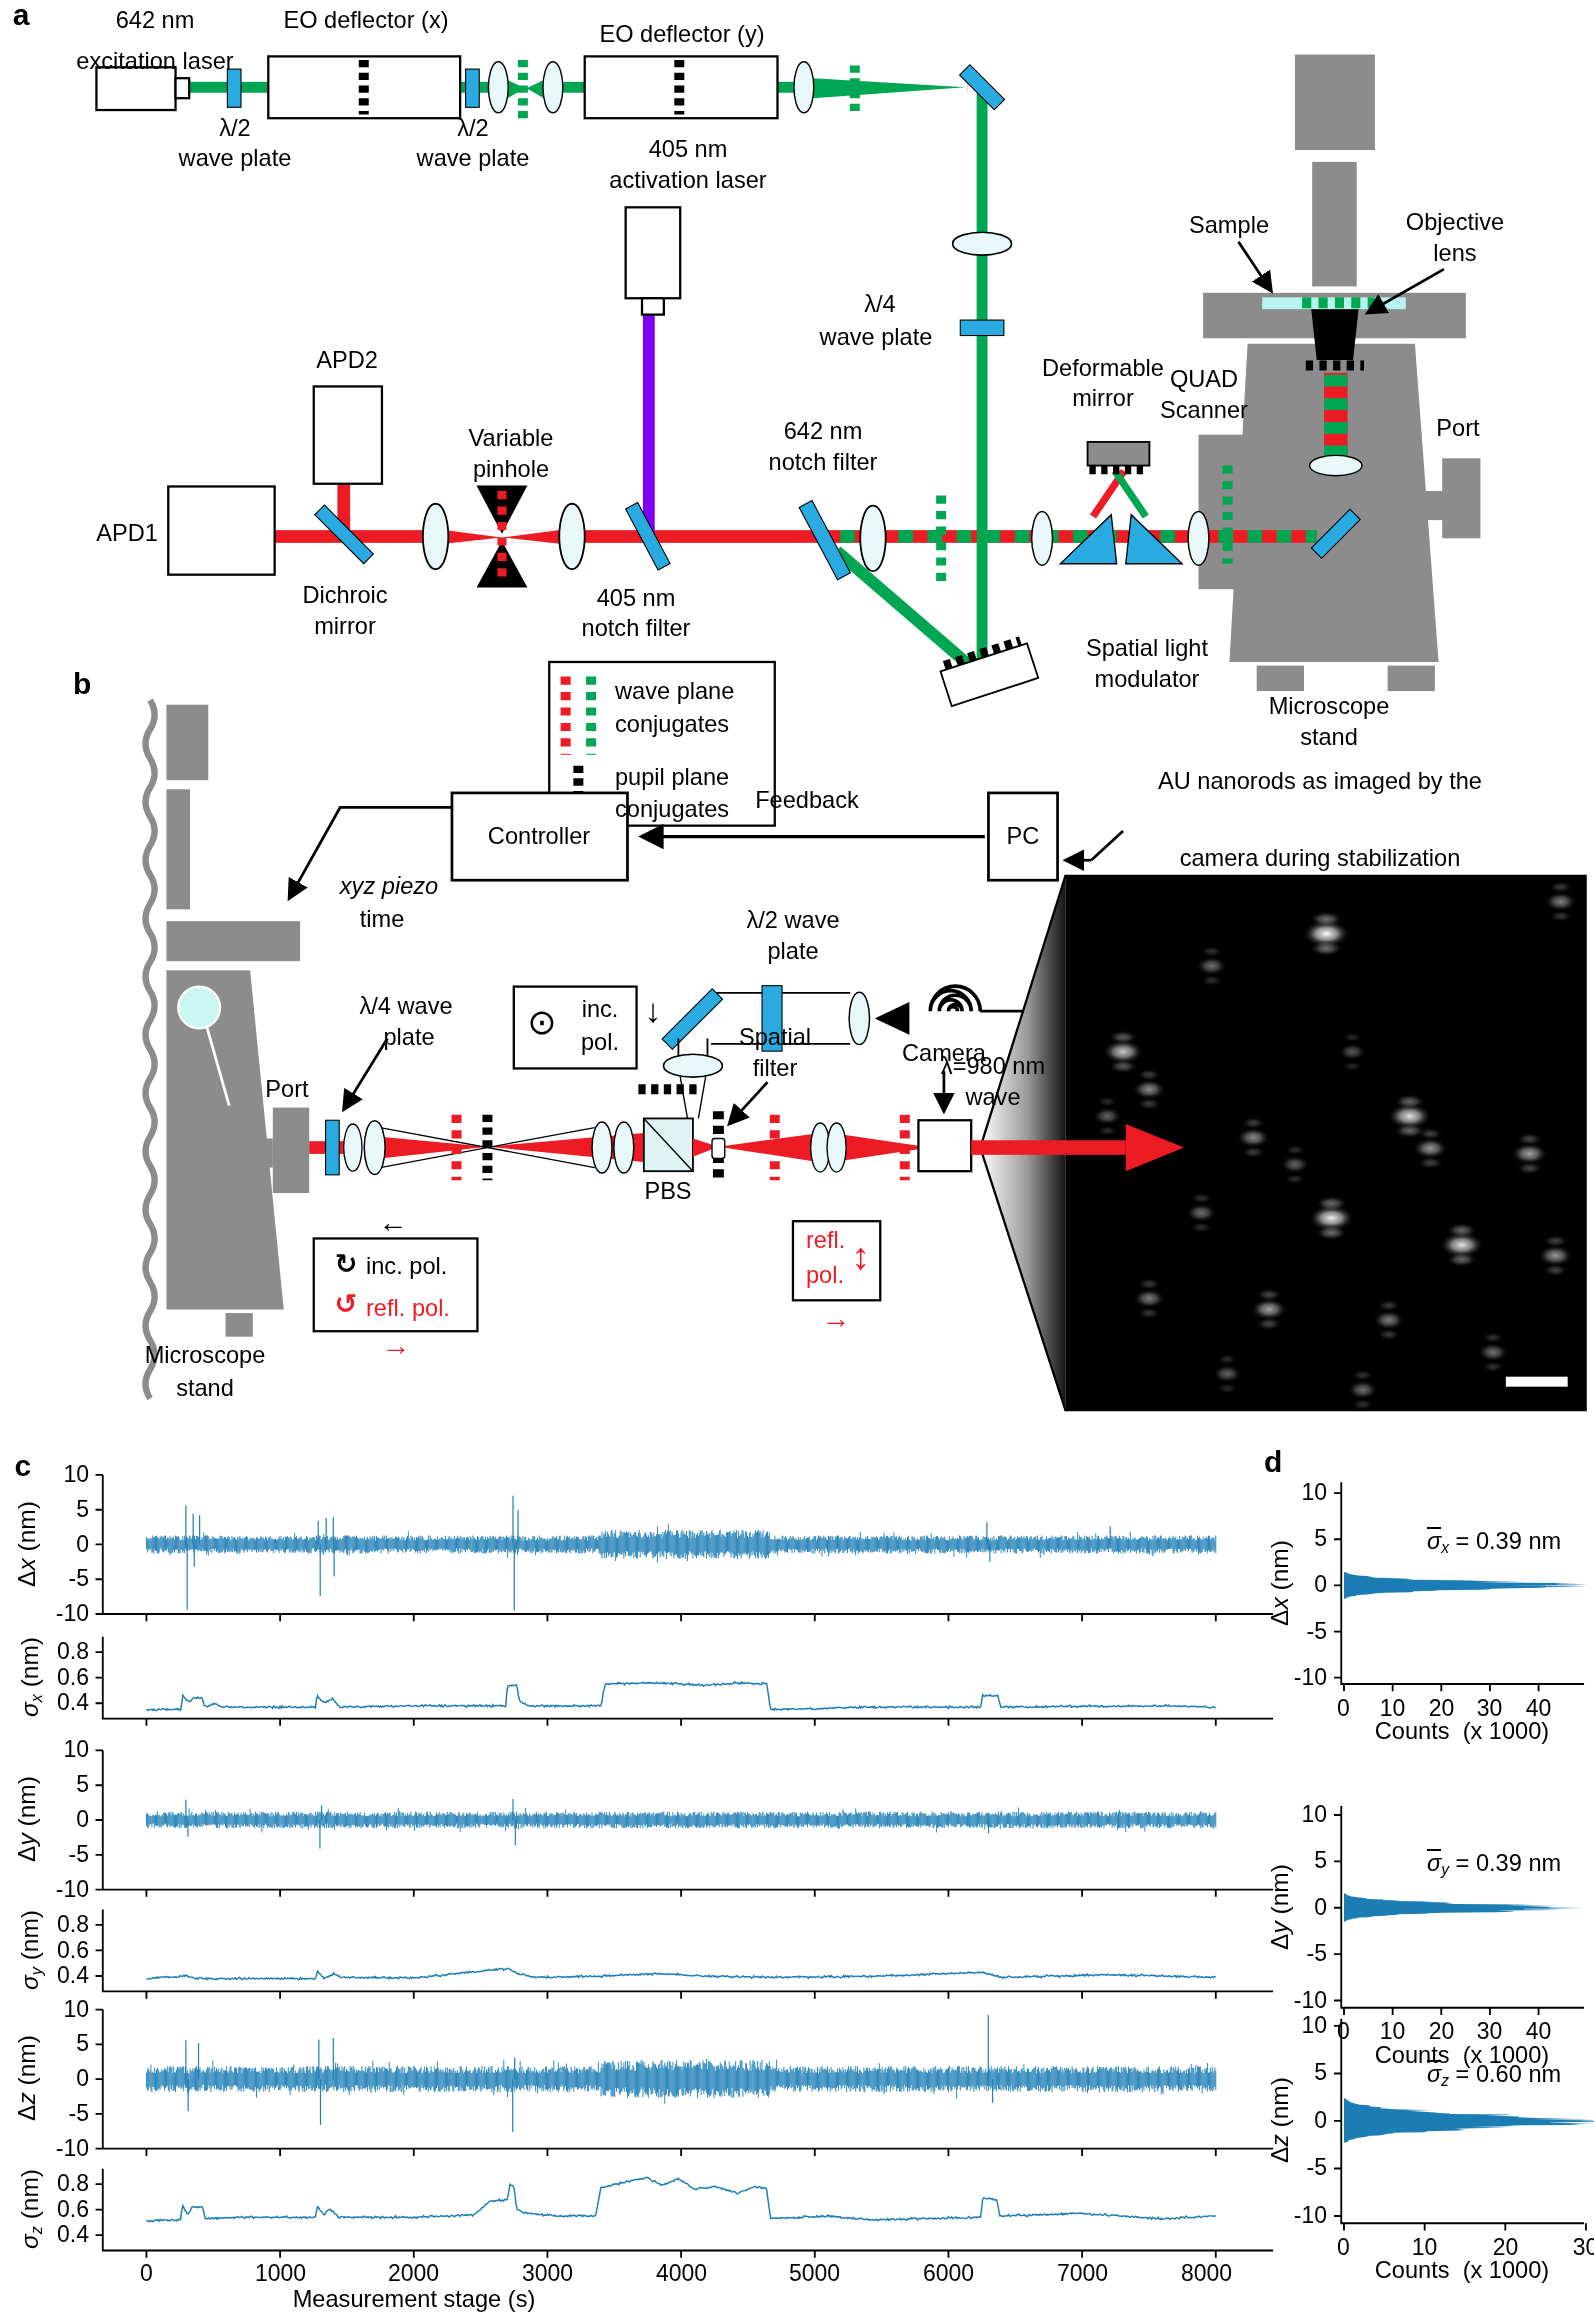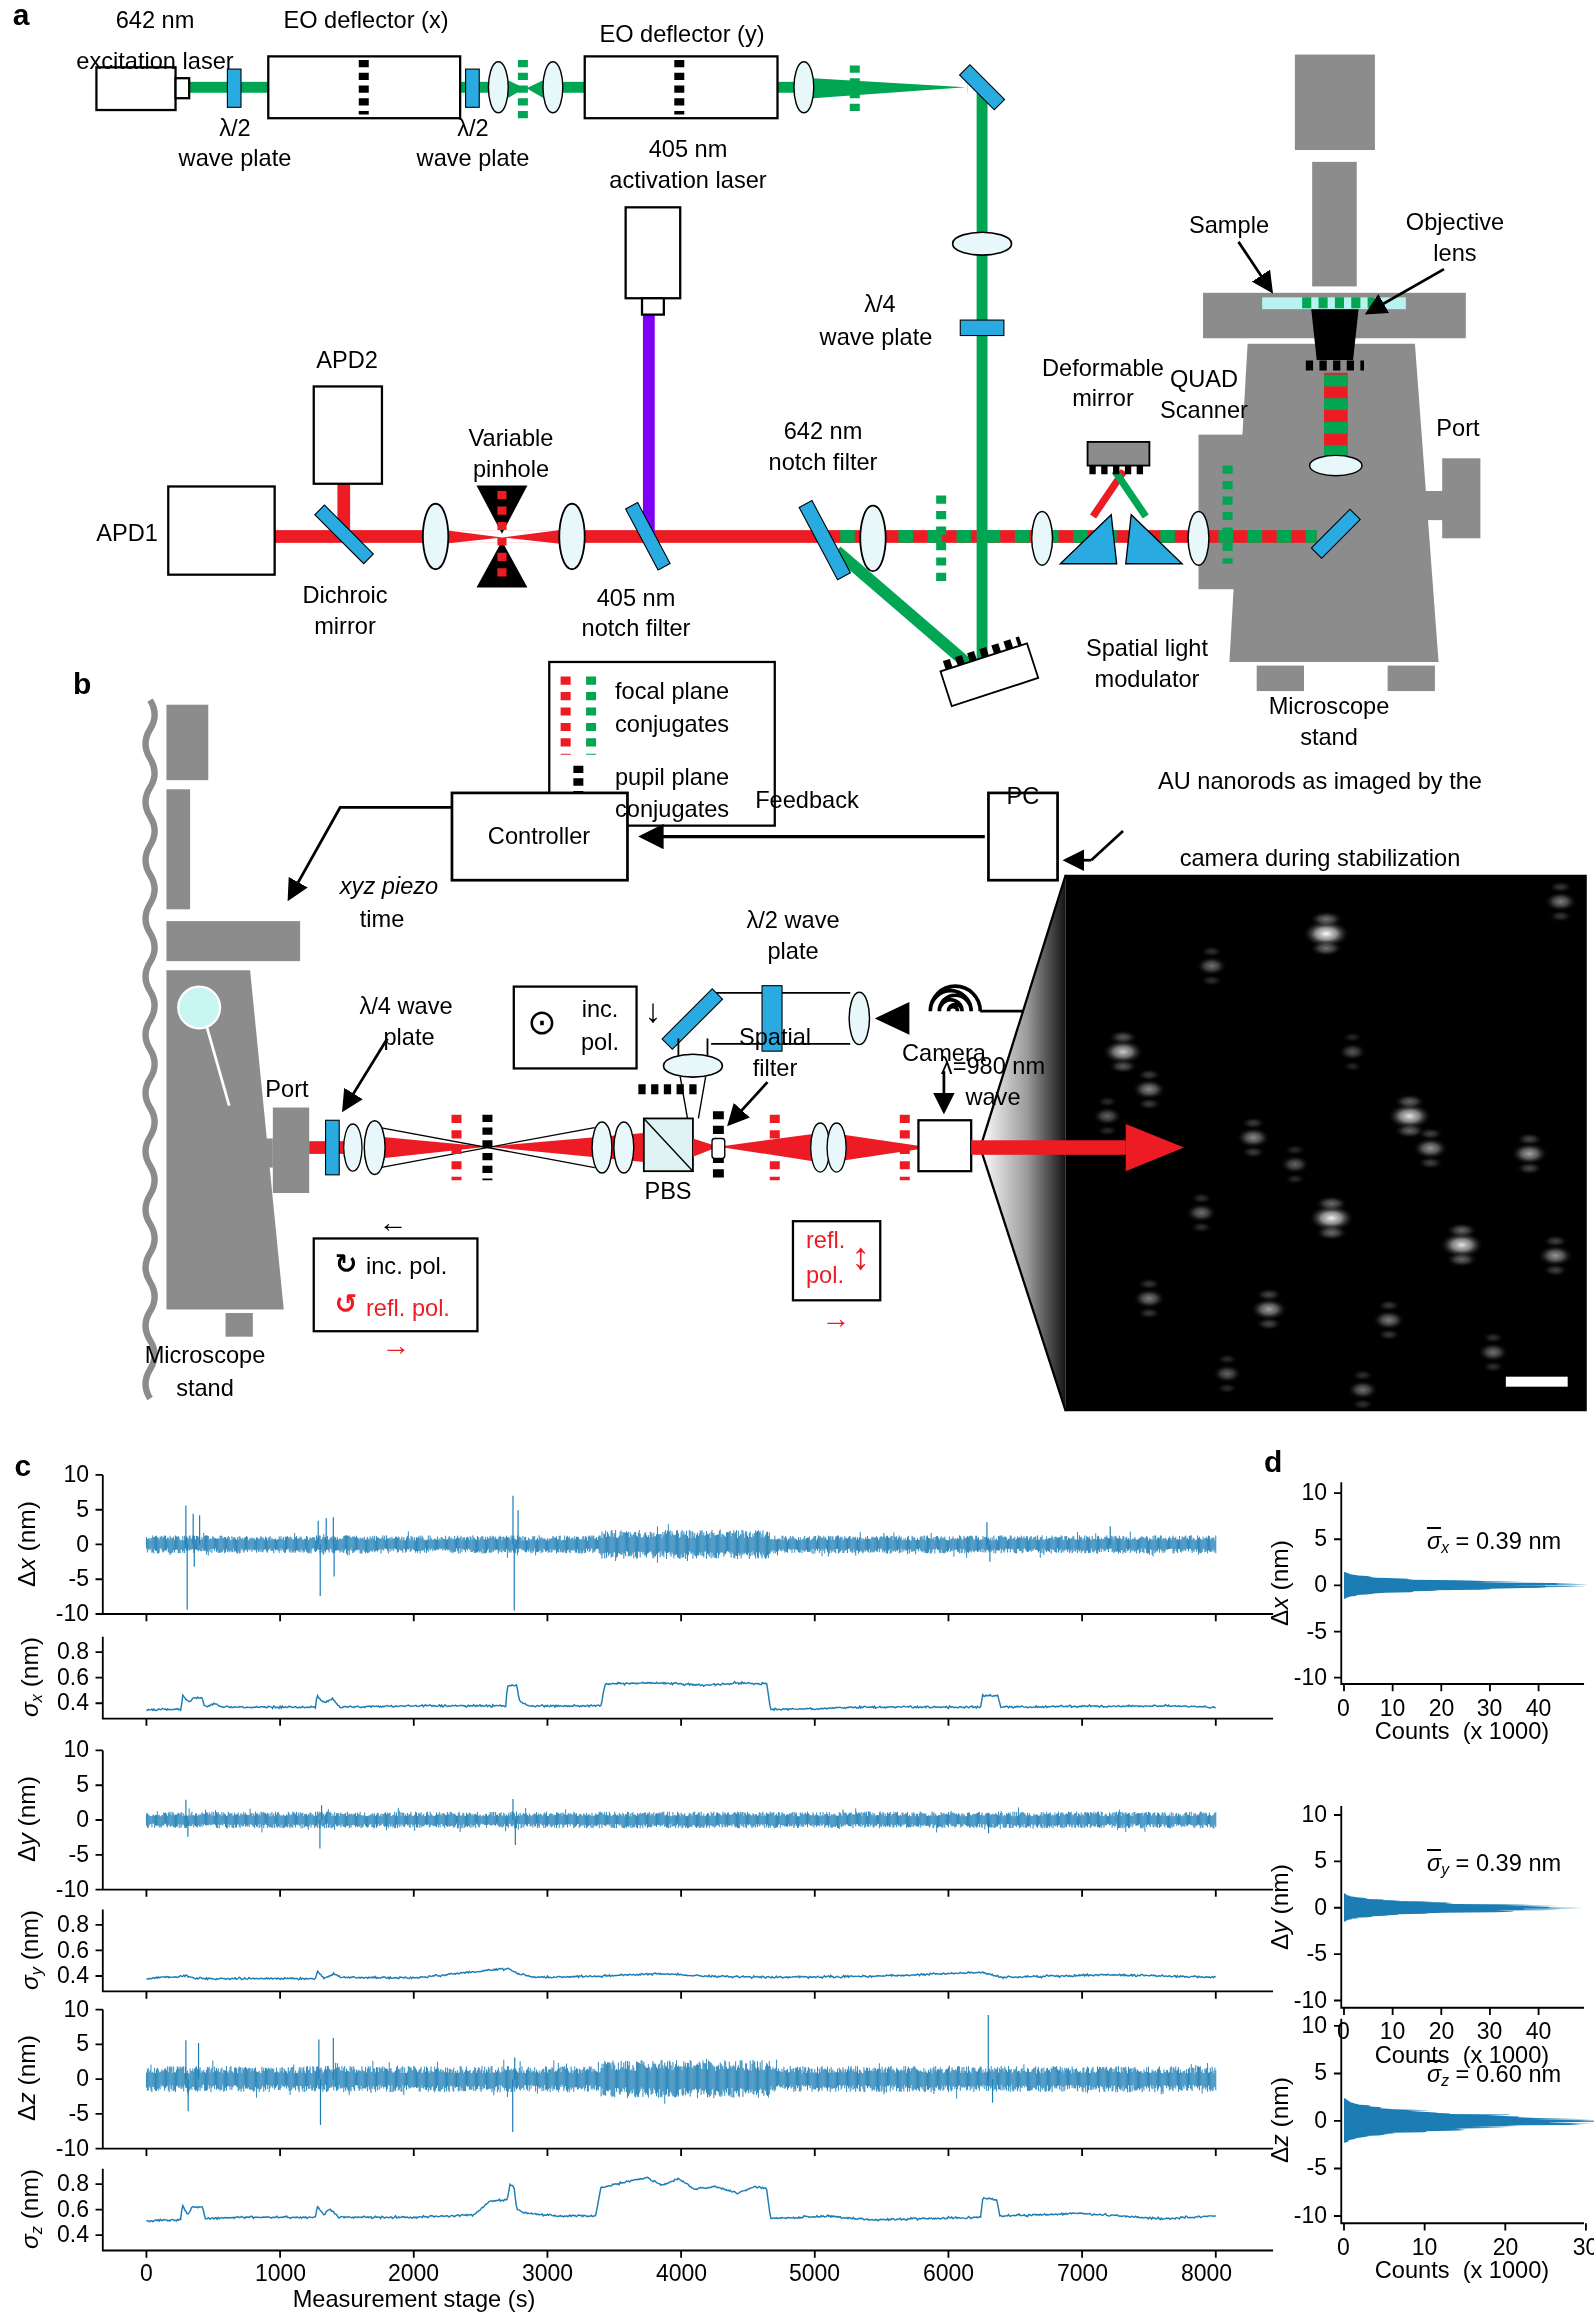--- a/index.html
+++ b/index.html
@@ -352,28 +352,28 @@
   <div class="lb" style="left:1204px;top:366px">QUAD</div>
   <div class="lb" style="left:1204px;top:397px">Scanner</div>
   <div class="lb" style="left:1147px;top:635px">Spatial light</div>
   <div class="lb" style="left:1147px;top:666px">modulator</div>
   <div class="lb" style="left:1229px;top:212px">Sample</div>
   <div class="lb" style="left:1455px;top:209px">Objective</div>
   <div class="lb" style="left:1455px;top:240px">lens</div>
   <div class="lb" style="left:1458px;top:415px">Port</div>
   <div class="lb" style="left:1329px;top:693px">Microscope</div>
   <div class="lb" style="left:1329px;top:724px">stand</div>
-  <div class="ll" style="left:615px;top:678px">focal plane</div>
+  <div class="ll" style="left:615px;top:678px">wave plane</div>
   <div class="ll" style="left:615px;top:711px">conjugates</div>
   <div class="ll" style="left:615px;top:764px">pupil plane</div>
   <div class="ll" style="left:615px;top:796px">conjugates</div>
 
   <div class="lb" style="left:539px;top:823px">Controller</div>
   <div class="lb" style="left:807px;top:787px">Feedback</div>
-  <div class="lb" style="left:1023px;top:783px">PC</div>
+  <div class="lb" style="left:1023px;top:823px">PC</div>
   <div class="lb it" style="left:389px;top:873px">xyz piezo</div>
   <div class="lb" style="left:382px;top:906px">time</div>
   <div class="lb" style="left:793px;top:907px">λ/2 wave</div>
   <div class="lb" style="left:793px;top:938px">plate</div>
   <div class="lb" style="left:993px;top:1053px">λ=980 nm</div>
   <div class="lb" style="left:993px;top:1084px">wave</div>
   <div class="lb" style="left:542px;top:1002px;font-size:35px">⊙</div>
   <div class="lb" style="left:600px;top:996px">inc.</div>
   <div class="lb" style="left:600px;top:1029px">pol.</div>
   <div class="lb" style="left:653px;top:993px;font-size:33px">↓</div>

